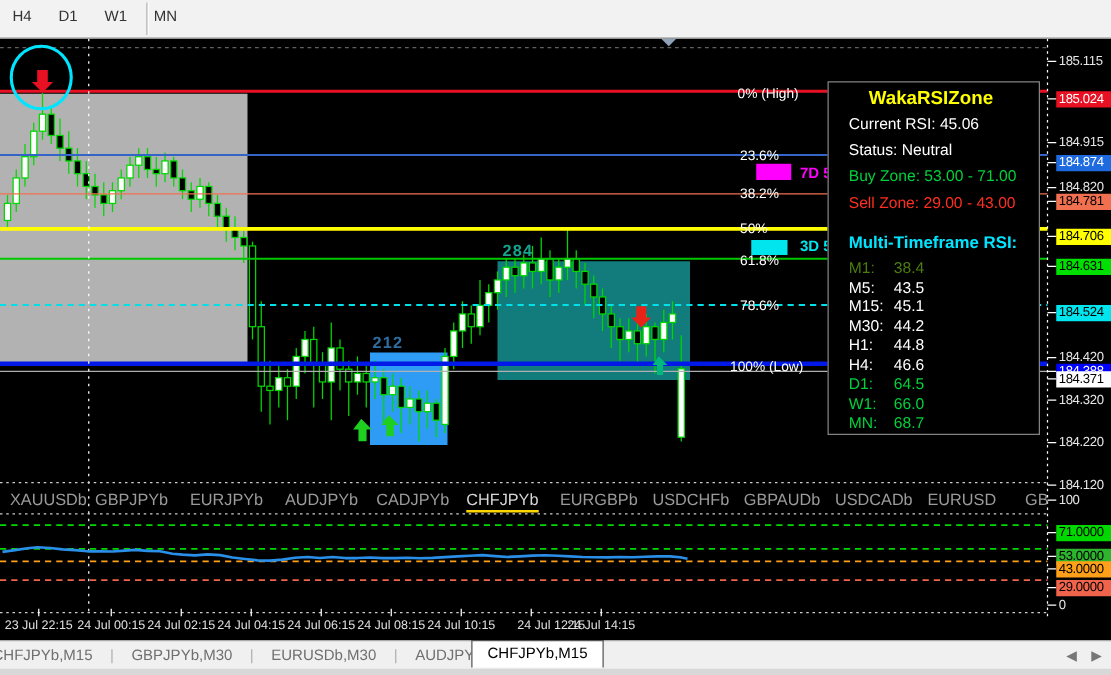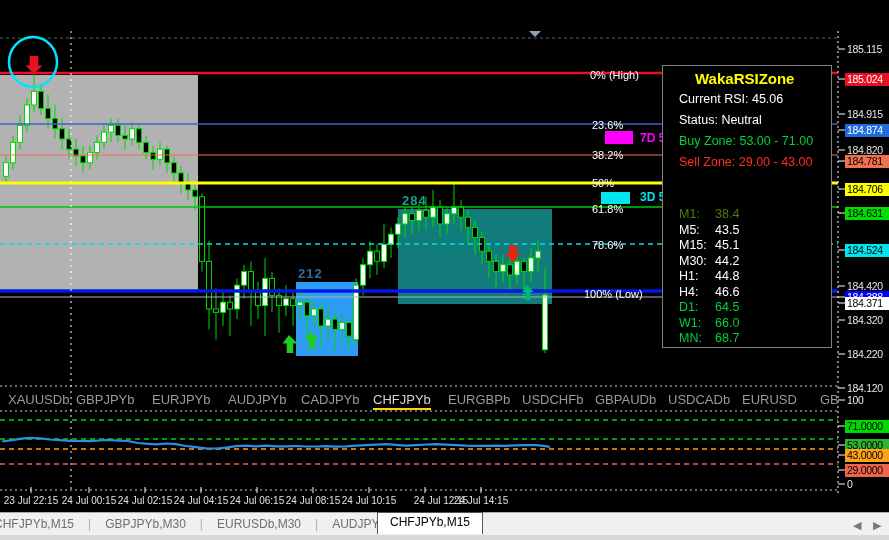--- a/index.html
+++ b/index.html
@@ -315,33 +315,41 @@
       <div class="abs timelab" style="left: 441px; top: 495px;">24 Jul 12:15</div>
       <div class="abs timelab" style="left: 481px; top: 495px;">24 Jul 14:15</div>
     </div>
 
   <div class="abs" id="panel" style="left:662px;top:65px;width:168px;height:281px;background:#000;border:1px solid #828282;z-index:5;">
     <div class="abs" id="paneltitle" style="left:32px;top:4px;">WakaRSIZone</div>
     <div class="abs prow" style="left:16px;top:26px;color:#fff;">Current RSI: 45.06</div>
     <div class="abs prow" style="left:16px;top:47px;color:#fff;">Status: Neutral</div>
     <div class="abs prow" style="left:16px;top:68px;color:#00d23c;">Buy Zone: 53.00 - 71.00</div>
     <div class="abs prow" style="left:16px;top:89px;color:#ff2f20;">Sell Zone: 29.00 - 43.00</div>
+    <div class="abs prow" style="left:16px;top:120px;color:#00e5ff;font-weight:bold;font-size:13.5px;">Multi-Timeframe RSI:</div>
     <div class="abs" id="mtfrows" style="left:16px;top:141px;">
         <div class="prow" style="position: absolute; left: 0px; top: 0px; color: #4d7c0f;"><span class="mtflab">M1:</span><span>38.4</span></div>
         <div class="prow" style="position: absolute; left: 0px; top: 15.5px; color: rgb(255, 255, 255);"><span class="mtflab">M5:</span><span>43.5</span></div>
         <div class="prow" style="position: absolute; left: 0px; top: 31px; color: rgb(255, 255, 255);"><span class="mtflab">M15:</span><span>45.1</span></div>
         <div class="prow" style="position: absolute; left: 0px; top: 46.5px; color: rgb(255, 255, 255);"><span class="mtflab">M30:</span><span>44.2</span></div>
         <div class="prow" style="position: absolute; left: 0px; top: 62px; color: rgb(255, 255, 255);"><span class="mtflab">H1:</span><span>44.8</span></div>
         <div class="prow" style="position: absolute; left: 0px; top: 77.5px; color: rgb(255, 255, 255);"><span class="mtflab">H4:</span><span>46.6</span></div>
         <div class="prow" style="position: absolute; left: 0px; top: 93px; color: rgb(0, 210, 60);"><span class="mtflab">D1:</span><span>64.5</span></div>
         <div class="prow" style="position: absolute; left: 0px; top: 108.5px; color: rgb(0, 210, 60);"><span class="mtflab">W1:</span><span>66.0</span></div>
         <div class="prow" style="position: absolute; left: 0px; top: 124px; color: rgb(0, 210, 60);"><span class="mtflab">MN:</span><span>68.7</span></div>
       </div>
   </div>
 
+  <div id="toolbar" class="abs">
+    <span class="tf-btn">H4</span>
+    <span class="tf-btn">D1</span>
+    <span class="tf-btn">W1</span>
+    <span class="tf-btn">MN</span>
+    <span id="tb-sep" class="abs"></span>
+  </div>
 
   <div id="tabbar" class="abs"></div>
   <div id="tabstrip" class="abs">
       <span class="btab" style="margin-left: -6px;">CHFJPYb,M15</span>
       <span class="btab-sep">|</span>
       <span class="btab">GBPJPYb,M30</span>
       <span class="btab-sep">|</span>
       <span class="btab">EURUSDb,M30</span>
       <span class="btab-sep">|</span>
       <span class="btab">AUDJPYb,M15</span>

